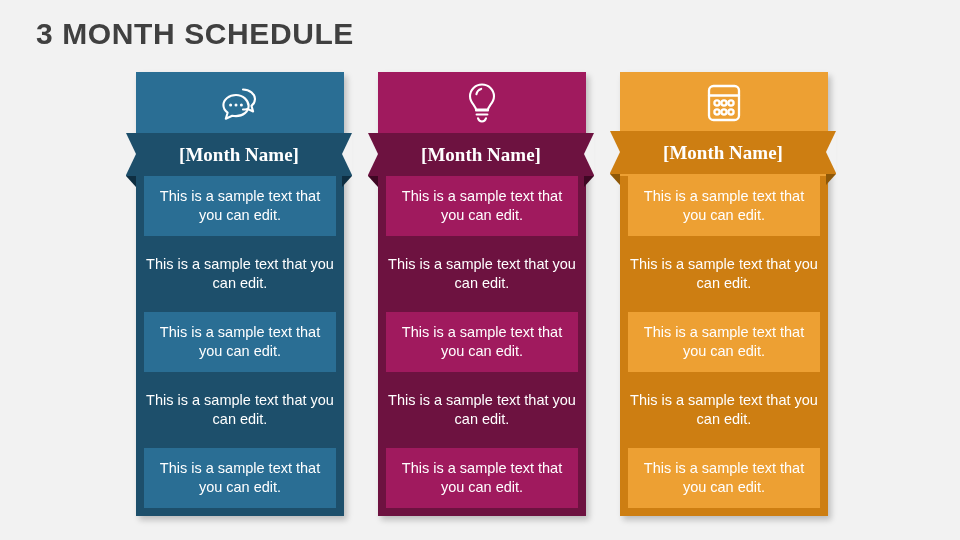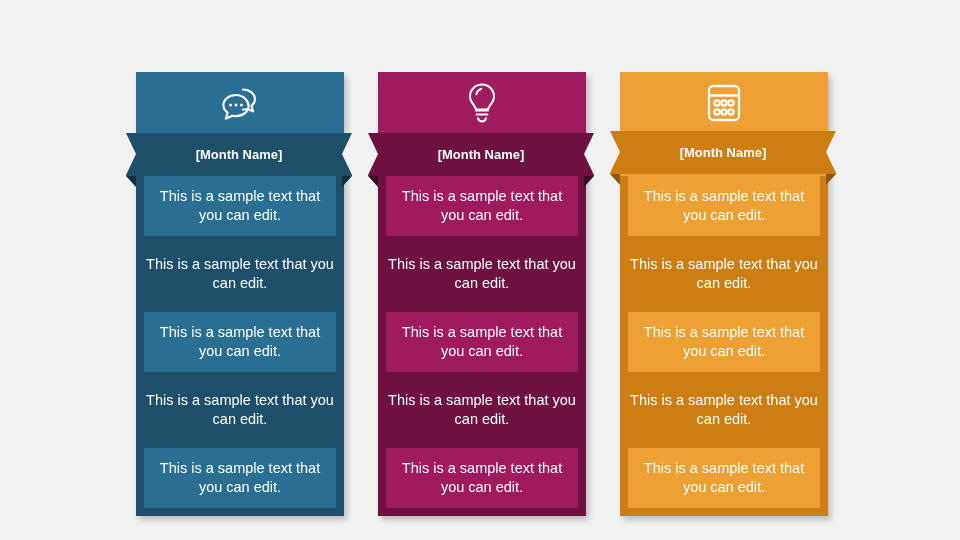--- a/index.html
+++ b/index.html
@@ -95,24 +95,25 @@
   .ribbon {
     position: absolute;
     left: -10px;
     width: 226px;
     height: 43px;
     top: 61px;
     display: flex;
     align-items: center;
     justify-content: center;
     color: #ffffff;
-    font-size: 13px;
+    font-size: 19px;
     font-weight: bold;
     z-index: 5;
     box-sizing: border-box;
+    font-family: Liberation Serif, serif;
   }
   .col-2 .ribbon { top: 59px; }
 
   
   .ribbon-fold {
     position: absolute;
     top: 100%;
     width: 10px;
     height: 11px;
   }
@@ -128,20 +129,21 @@
     border-bottom: 21.5px solid transparent;
   }
   .ribbon-notch.left  { left: 0; }
   .ribbon-notch.right { right: 0; }
 </style>
 </head>
 <body style="background: rgb(242, 242, 242);">
 
 <div id="slide">
 
+  <div id="page-title" style="color: rgb(64, 64, 64);">3 MONTH SCHEDULE</div>
 
   <div class="column col-0">
     <div class="col-body" style="background: rgb(29, 79, 107);">
 
       <div class="icon-panel" style="background: rgb(42, 110, 148);">
         <span>
           <svg width="44" height="40" viewBox="0 0 44 40" fill="none" stroke="#ffffff" stroke-width="2.1" stroke-linecap="round" stroke-linejoin="round">
             <path d="M25 6.5c6.6 0 12 4.3 12 9.6 0 2.6-1.3 5-3.5 6.8l1.6 5.6-5.7-2.6c-1.4.4-2.9.6-4.4.6"></path>
             <path d="M18 12c-7 0-12.6 4.5-12.6 10.1 0 3 1.6 5.7 4.2 7.6l-1.8 6.1 6.4-3.1c1.2.3 2.5.4 3.8.4 7 0 12.6-4.5 12.6-10.1S25 12 18 12z"></path>
             <circle cx="12.6" cy="22" r="1.5" fill="#ffffff" stroke="none"></circle>

